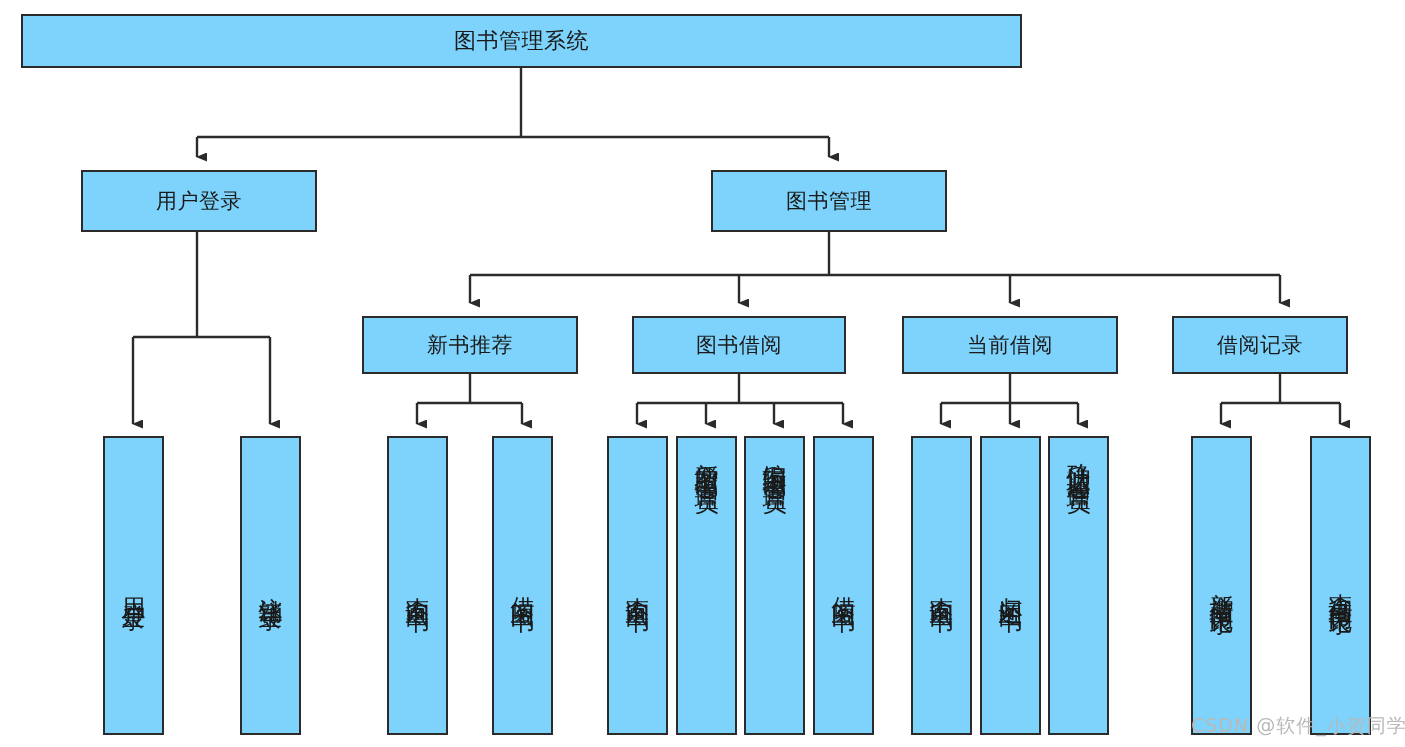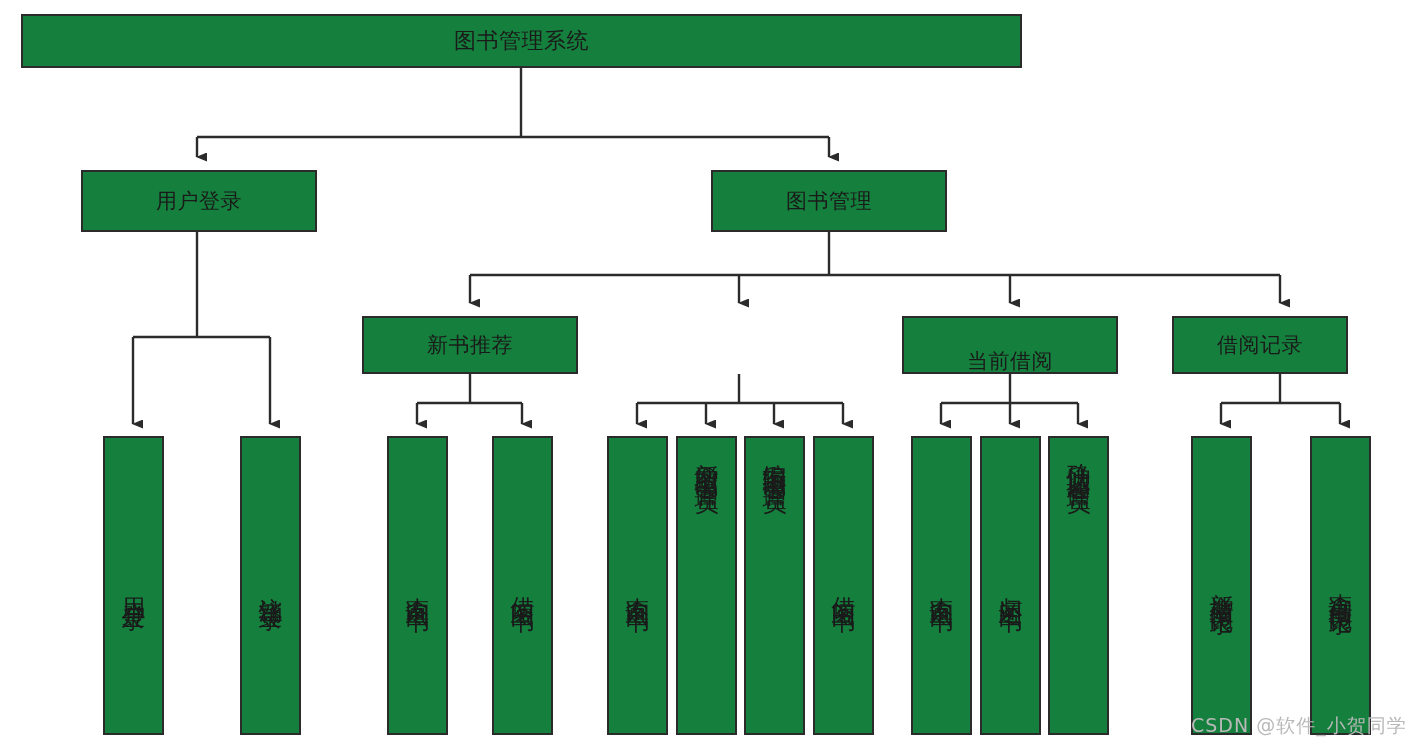--- a/index.html
+++ b/index.html
@@ -22,21 +22,21 @@
     position: absolute;
     left: 0;
     top: 0;
     width: 1405px;
     height: 747px;
     pointer-events: none;
   }
   .node {
     position: absolute;
     box-sizing: border-box;
-    background: #15803d;
+    background: #7dd3fc;
     border: 2.2px solid #2b2b2b;
     display: flex;
     align-items: center;
     justify-content: center;
     overflow: hidden;
   }
   .node .label {
     color: #1a1a1a;
     font-family: "DejaVu Sans", "Liberation Sans", sans-serif;
     line-height: 1.0;
@@ -139,21 +139,24 @@
   <div class="node horiz" style="left:81px; top:170px; width:236px; height:62px;">
     <span class="label">用户登录</span>
   </div>
   <div class="node horiz" style="left:362px; top:316px; width:216px; height:58px;">
     <span class="label">新书推荐</span>
   </div>
 
   <div class="node horiz" style="left:711px; top:170px; width:236px; height:62px;">
     <span class="label">图书管理</span>
   </div>
-  <div class="node horiz" style="left:902px; top:316px; width:216px; height:58px;align-items:flex-end;">
+  <div class="node horiz" style="left:632px; top:316px; width:214px; height:58px;">
+    <span class="label">图书借阅</span>
+  </div>
+  <div class="node horiz" style="left:902px; top:316px; width:216px; height:58px;">
     <span class="label">当前借阅</span>
   </div>
   <div class="node horiz" style="left:1172px; top:316px; width:176px; height:58px;">
     <span class="label">借阅记录</span>
   </div>
 
   <div class="node vert" style="left:103px; top:436px; width:61px; height:299px;">
     <span class="label">用户登录</span>
   </div>
   <div class="node vert" style="left:240px; top:436px; width:61px; height:299px;">

